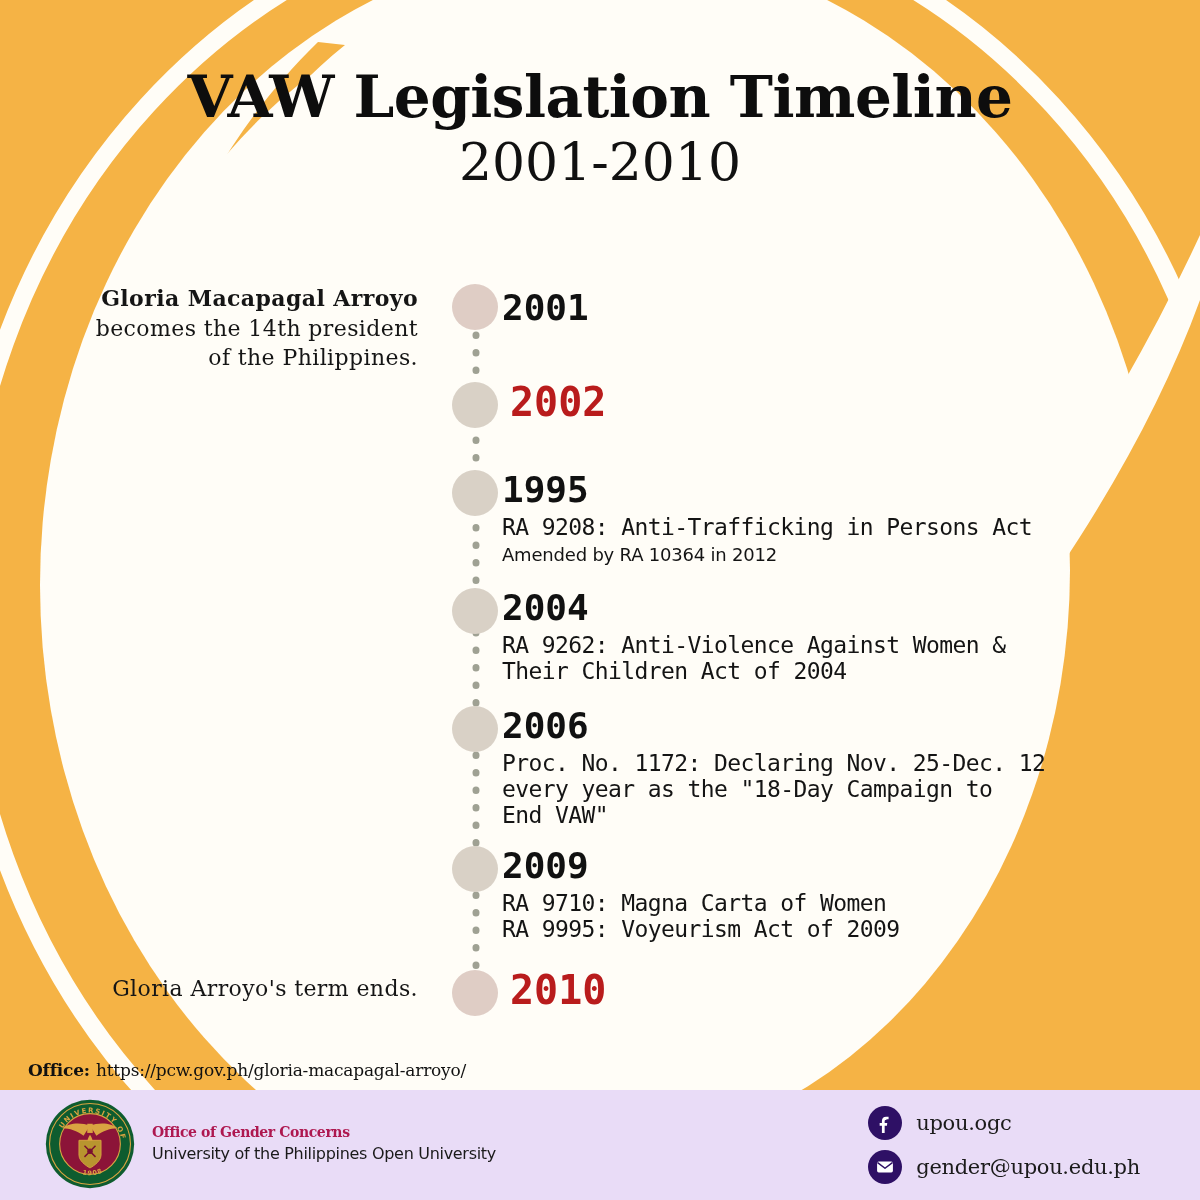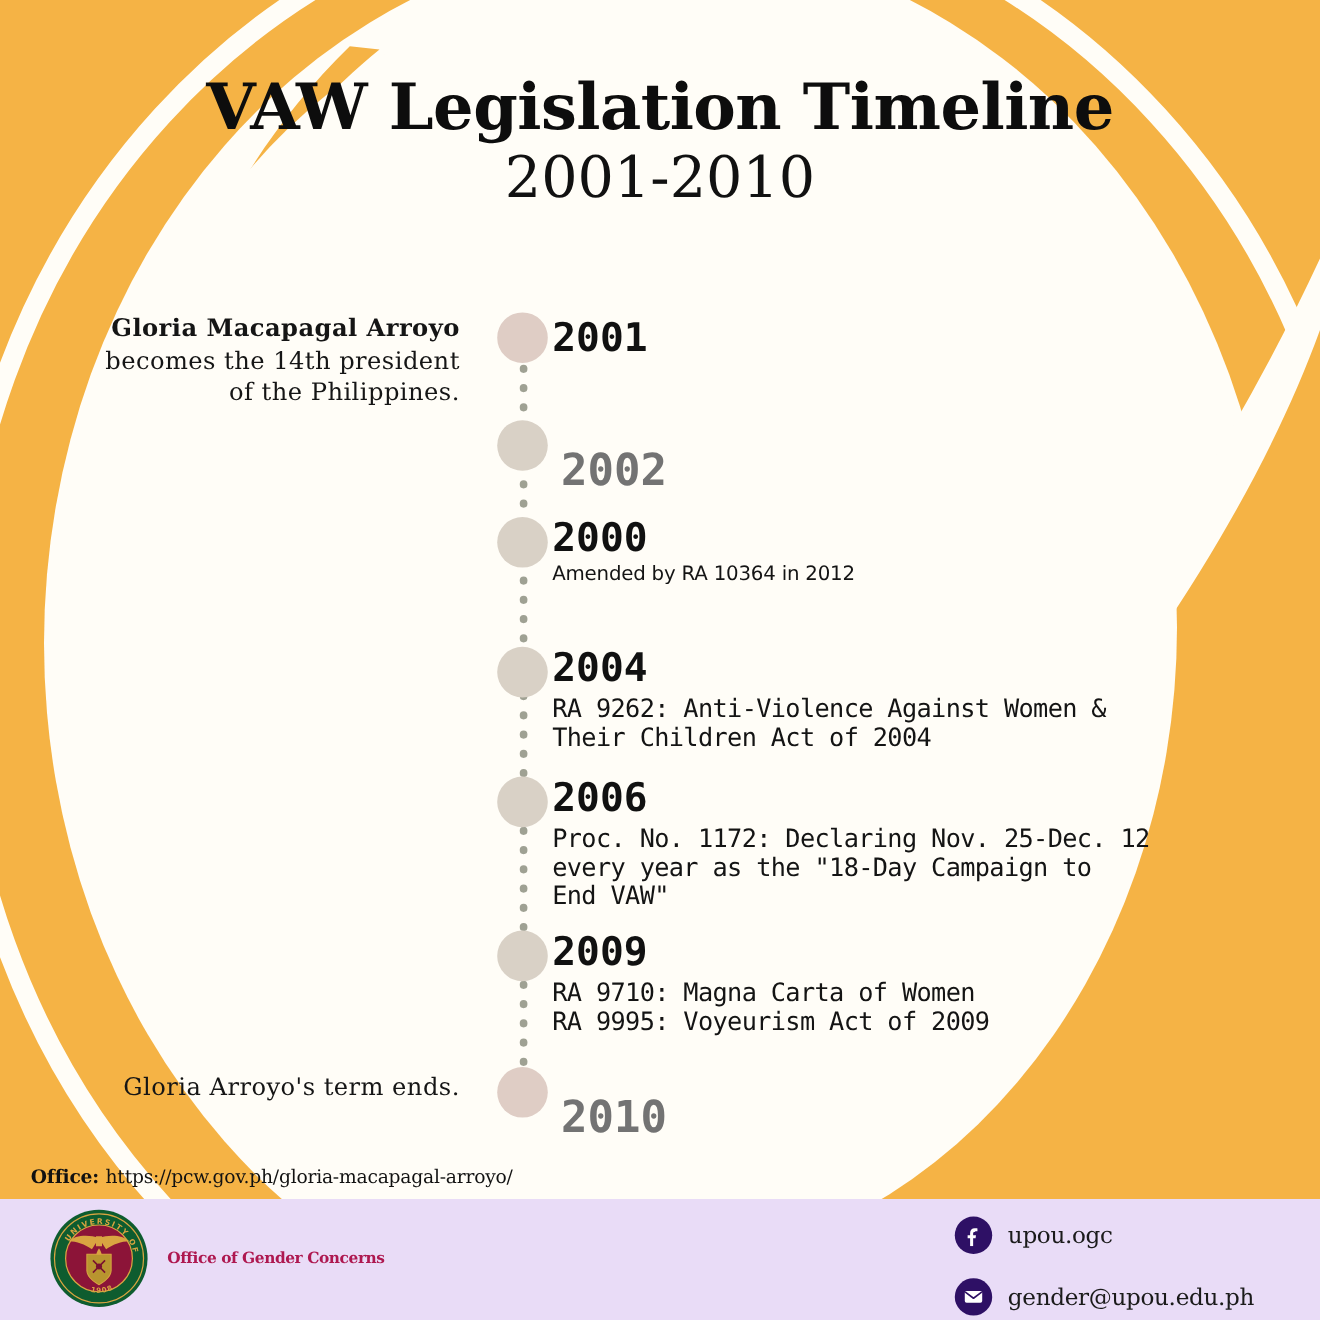--- a/index.html
+++ b/index.html
@@ -98,25 +98,24 @@
   }
   .tl-year {
     font-family: "DejaVu Sans Mono", monospace;
     font-weight: bold;
     font-size: 36px;
     line-height: 1.0;
     color: #111111;
     letter-spacing: 0px;
   }
   .tl-year.accent {
-    color: #737373;
+    color: #b91c1c;
     font-size: 40px;
     font-weight: bold;
     padding-left: 8px;
-    margin-top: 26px;
   }
   .tl-desc {
     font-family: "DejaVu Sans Mono", monospace;
     font-size: 23px;
     line-height: 1.12;
     color: #141414;
     margin-top: 7px;
     letter-spacing: -0.6px;
     white-space: pre-line;
   }
@@ -176,21 +175,21 @@
     line-height: 1.3;
     margin-top: 3px;
     letter-spacing: -0.3px;
   }
   .socials {
     position: absolute;
     right: 60px;
     top: 16px;
     display: flex;
     flex-direction: column;
-    gap: 22px;
+    gap: 10px;
   }
   .social-row {
     display: flex;
     align-items: center;
     gap: 14px;
   }
   .social-icon {
     width: 34px;
     height: 34px;
     border-radius: 50%;
@@ -264,21 +263,22 @@
     <div class="tl-row" style="top:382px">
       <div class="tl-dot cool" style="top:0"></div>
       <div class="tl-right" style="top:0px">
         <div class="tl-year accent">2002</div>
       </div>
     </div>
 
     <div class="tl-row" style="top:470px">
       <div class="tl-dot cool" style="top:0"></div>
       <div class="tl-right" style="top:2px">
-        <div class="tl-year">2000</div>
+        <div class="tl-year">1995</div>
+        <div class="tl-desc">RA 9208: Anti-Trafficking in Persons Act</div>
         <div class="tl-note">Amended by RA 10364 in 2012</div>
       </div>
     </div>
 
     <div class="tl-row" style="top:588px">
       <div class="tl-dot cool" style="top:0"></div>
       <div class="tl-right" style="top:2px">
         <div class="tl-year">2004</div>
         <div class="tl-desc">RA 9262: Anti-Violence Against Women &amp;
 Their Children Act of 2004</div>
@@ -339,20 +339,21 @@
         <path id="sealArcBot" d="M 20 54 A 30 30 0 0 0 80 54" fill="none"></path>
         <text font-family="DejaVu Sans, sans-serif" font-size="7.5" font-weight="bold" fill="#D9A441" letter-spacing="1.6">
           <textPath href="#sealArcTop" startOffset="16%">UNIVERSITY OF THE PHILIPPINES</textPath>
         </text>
         <text font-family="DejaVu Sans, sans-serif" font-size="7" font-weight="bold" fill="#D9A441" letter-spacing="1">
           <textPath href="#sealArcBot" startOffset="41%">1908</textPath>
         </text>
       </svg>
       <div>
         <div class="org-name">Office of Gender Concerns</div>
+        <div class="org-sub">University of the Philippines Open University</div>
       </div>
     </div>
 
     <div class="socials">
       <div class="social-row">
         <span class="social-icon">
           <svg width="20" height="20" viewBox="0 0 24 24" aria-hidden="true">
             <path d="M14.2 7.6h2.1V4.6c-.4-.05-1.6-.16-3-.16-3 0-5 1.85-5 5.25V12H5.6v3.3h2.7V24h3.3v-8.7h2.7l.4-3.3h-3.1V9.99c0-1.0.27-1.68 1.6-1.68z" fill="#ffffff"></path>
           </svg>
         </span>

